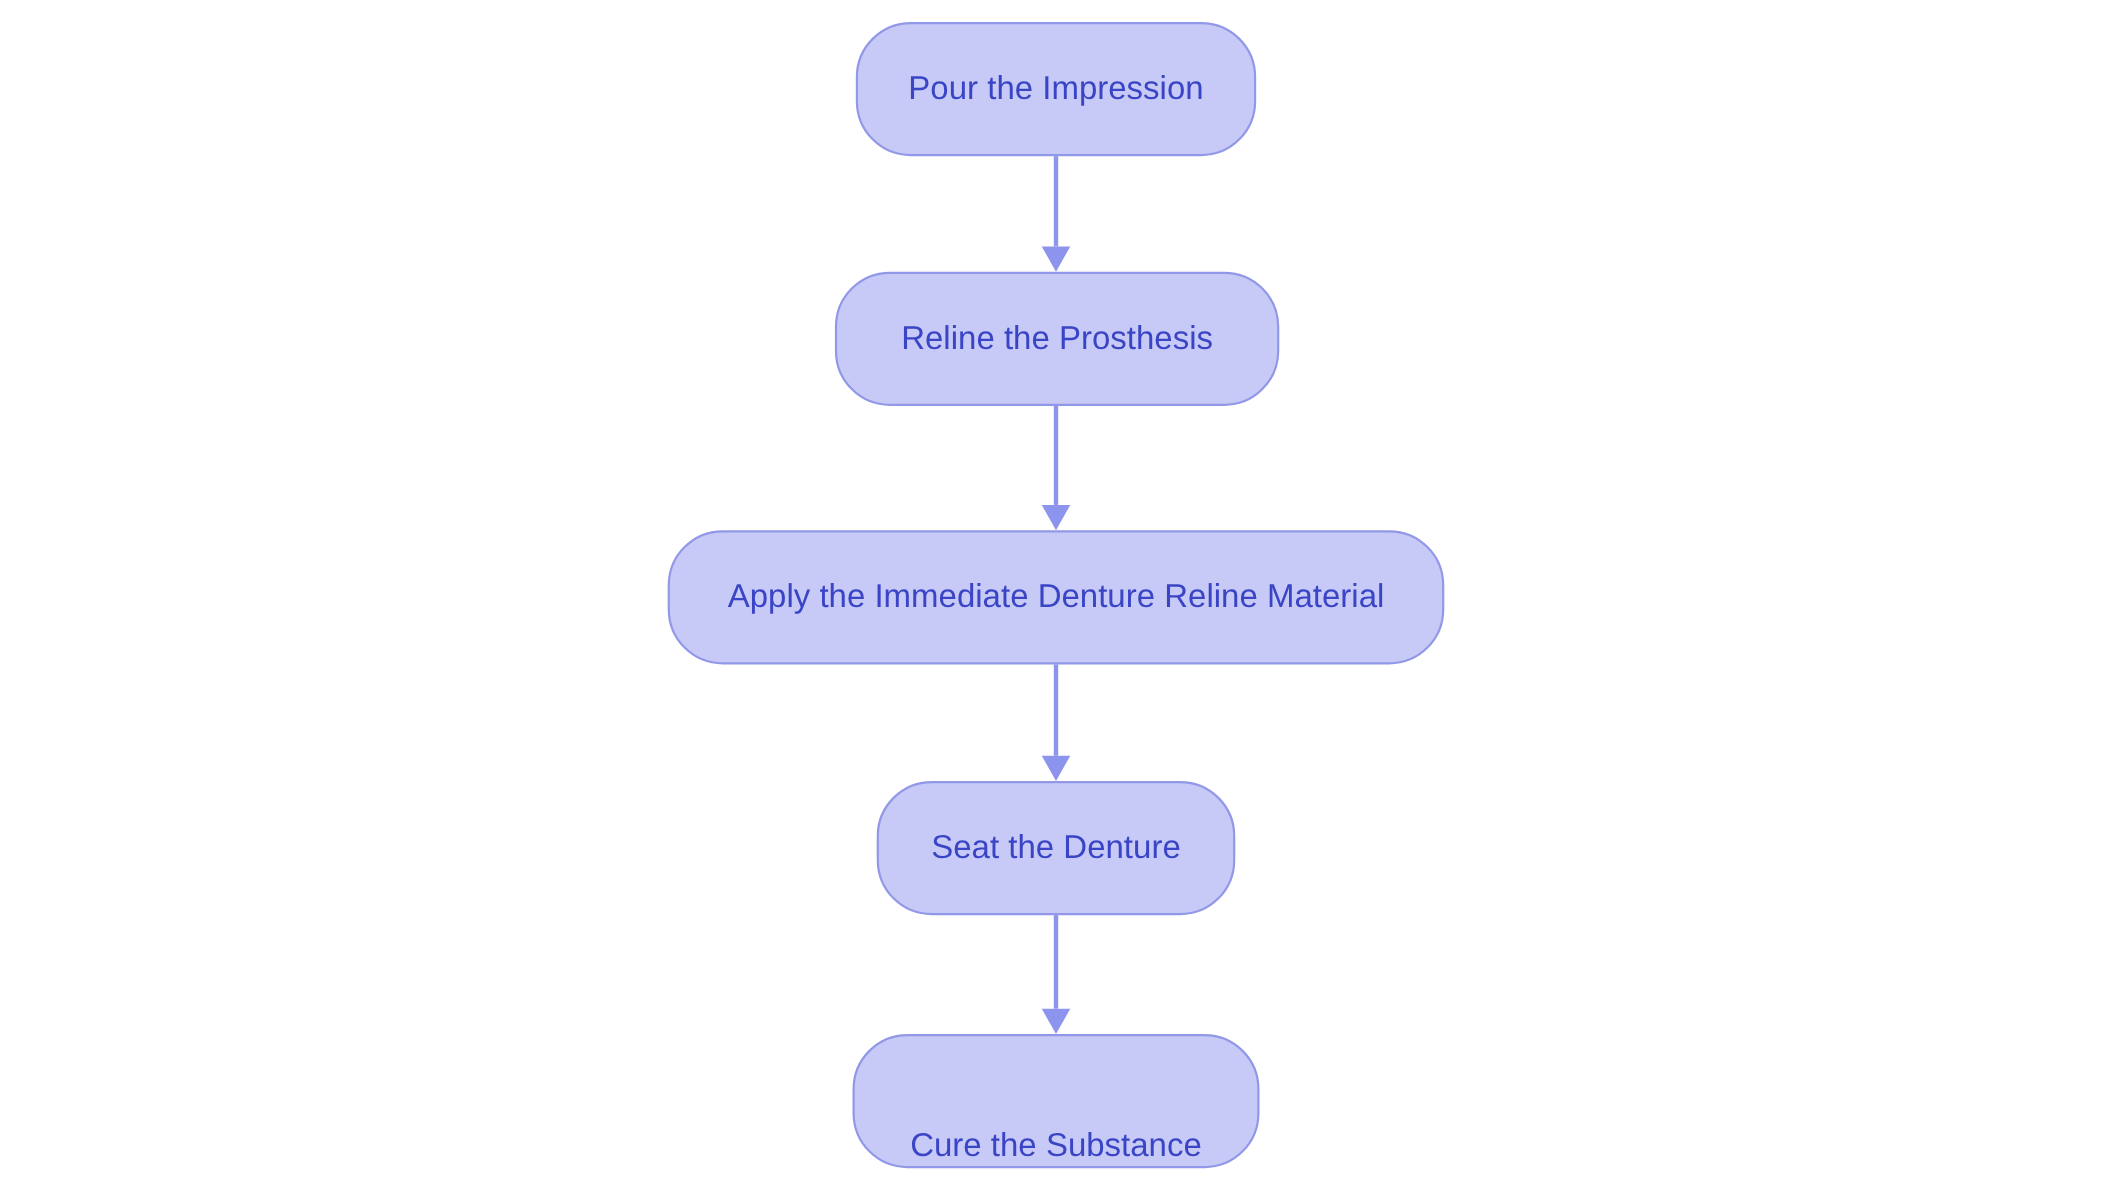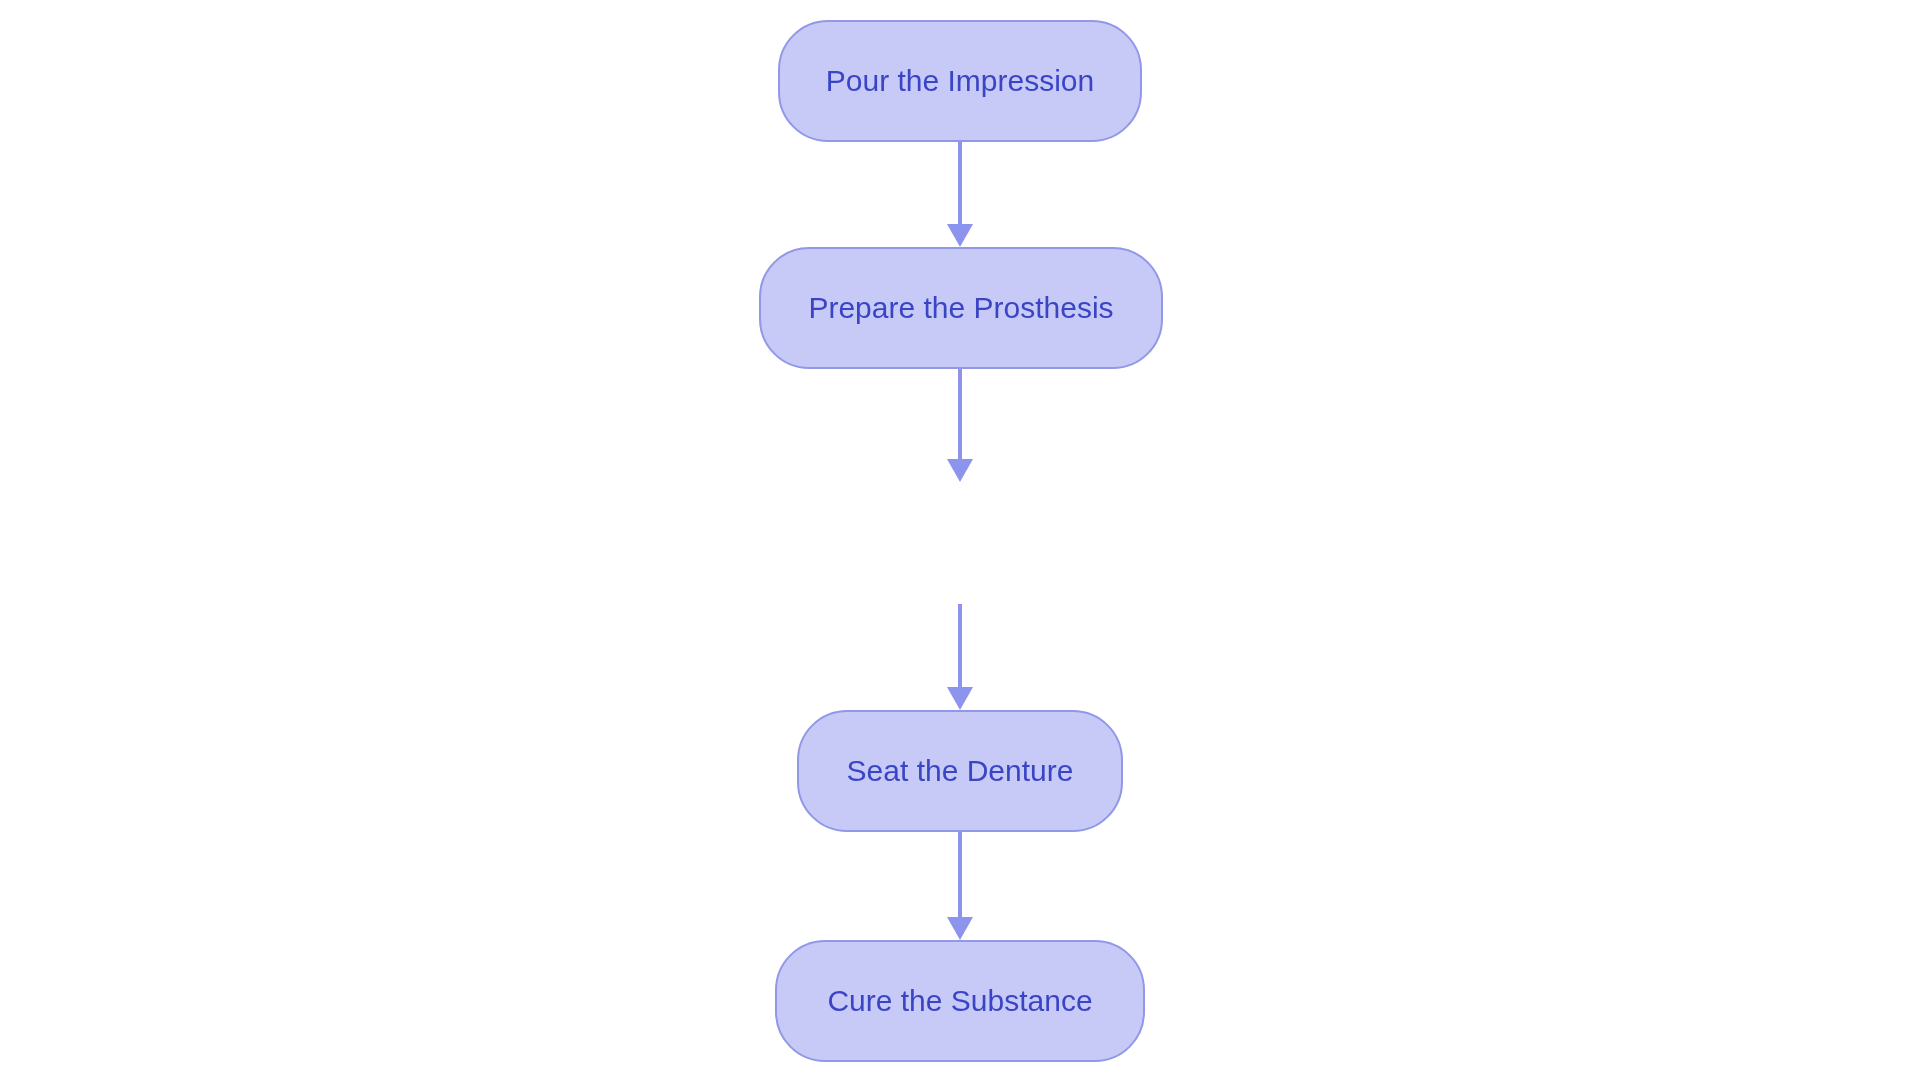--- a/index.html
+++ b/index.html
@@ -33,21 +33,21 @@
   .node-label {
     color: var(--node-text);
     font-size: 30px;
     line-height: 1.2;
     white-space: nowrap;
   }
   .node-1 { left: 778px; top: 20px;  width: 364px; }
   .node-2 { left: 759px; top: 247px; width: 404px; }
   .node-3 { left: 607px; top: 482px; width: 706px; }
   .node-4 { left: 797px; top: 710px; width: 326px; text-align: center; }
-  .node-5 { left: 775px; top: 940px; width: 370px; }
+  .node-5 { left: 775px; top: 940px; width: 370px; align-items: flex-end; }
   .arrow {
     position: absolute;
     left: 945px;
     width: 30px;
     display: flex;
     flex-direction: column;
     align-items: center;
   }
   .arrow-1 { top: 142px; height: 105px; }
   .arrow-2 { top: 369px; height: 113px; }
@@ -75,28 +75,31 @@
   <div class="node node-1">
     <span class="node-label">Pour the Impression</span>
   </div>
 
   <div class="arrow arrow-1">
     <div class="arrow-line"></div>
     <div class="arrow-head"></div>
   </div>
 
   <div class="node node-2">
-    <span class="node-label">Prepare the Prosthesis</span>
+    <span class="node-label">Reline the Prosthesis</span>
   </div>
 
   <div class="arrow arrow-2">
     <div class="arrow-line"></div>
     <div class="arrow-head"></div>
   </div>
 
+  <div class="node node-3">
+    <span class="node-label">Apply the Immediate Denture Reline Material</span>
+  </div>
 
   <div class="arrow arrow-3">
     <div class="arrow-line"></div>
     <div class="arrow-head"></div>
   </div>
 
   <div class="node node-4">
     <span class="node-label">Seat the Denture</span>
   </div>
 

